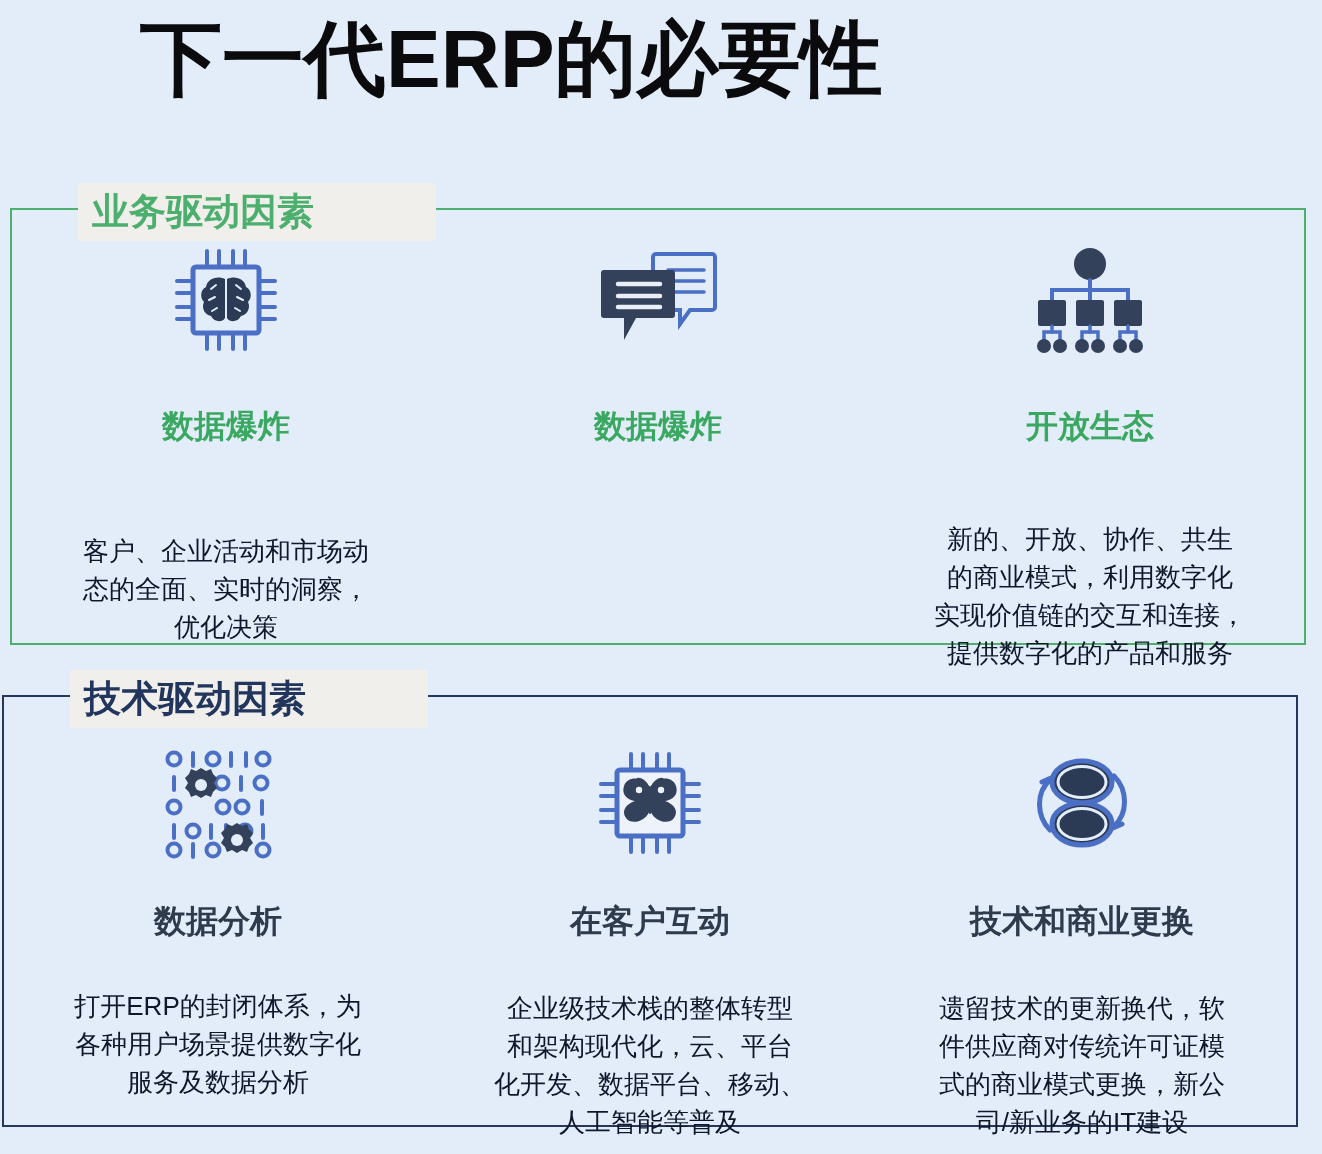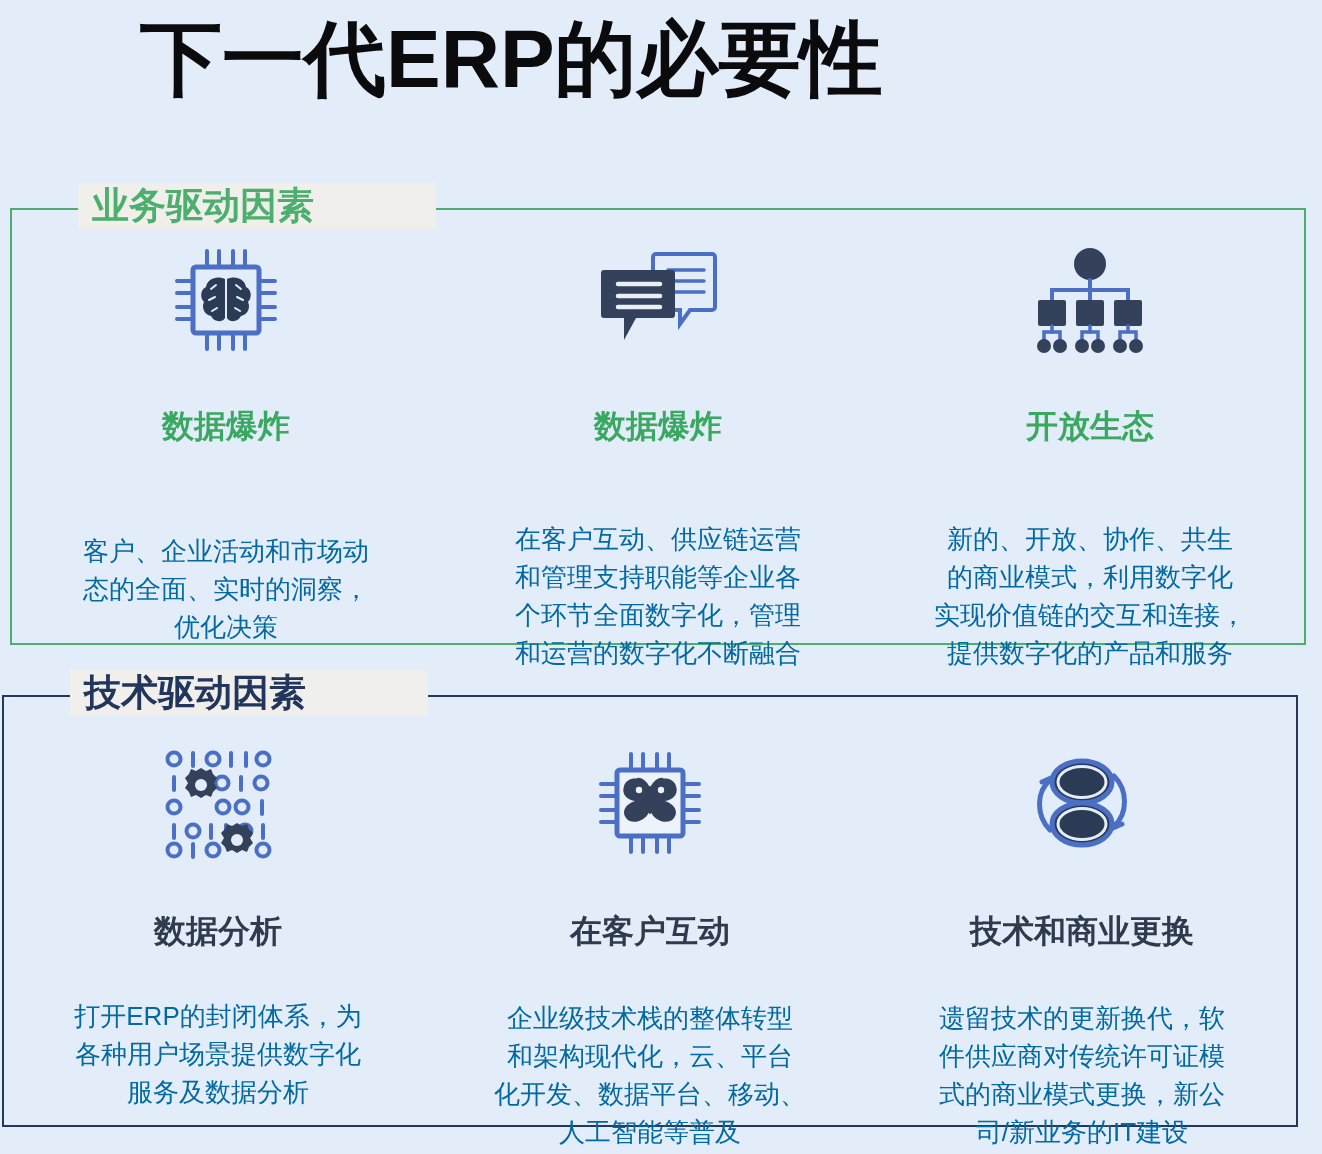--- a/index.html
+++ b/index.html
@@ -40,21 +40,21 @@
     box-sizing: border-box;
   }
   .section.tech .section-frame {
     border-color: #27375c;
   }
   
   .section-header {
     position: absolute;
     top: -25px;
     left: 68px;
-    height: 46px;
+    height: 58px;
     padding: 0 14px 0 14px;
     display: flex;
     align-items: center;
     background: #f0efeb;
     z-index: 3;
   }
   .section-header-text {
     font-size: 37px;
     line-height: 50px;
     font-weight: 700;
@@ -96,34 +96,34 @@
     font-size: 32px;
     line-height: 40px;
     font-weight: 700;
     color: #3aa860;
     text-align: center;
     white-space: nowrap;
   }
   .card-body {
     font-size: 26px;
     line-height: 38px;
-    color: #0369a1;
+    color: #0f172a;
     text-align: center;
     white-space: pre-line;
   }
 
   
   .section.biz .card-title { margin-top: 18px; }
   .section.biz .card-body  { margin-top: 66px; }
 
   
   .section.tech .card-title {
     color: #2f3a4c;
     font-weight: 700;
-    margin-top: 20px;
+    margin-top: 10px;
   }
   .section.tech .card-body { margin-top: 22px; }
 
   
   .section.biz  .card.c1 .card-body { margin-top: 58px; }
   .section.biz  .card.c2 .card-body { margin-top: 46px; }
   .section.biz  .card.c3 .card-body { margin-top: 46px; }
   .section.tech .card.c1 .card-body { margin-top: 18px; }
   .section.tech .card.c2 .card-body { margin-top: 20px; }
   .section.tech .card.c3 .card-body { margin-top: 20px; }
@@ -201,24 +201,20 @@
           <path d="M8 22 h68 a3 3 0 0 1 3 3 v42 a3 3 0 0 1 -3 3 h-36 l-12 22 v-22 h-20
                    a3 3 0 0 1 -3 -3 v-42 a3 3 0 0 1 3 -3 z" fill="#33415b"></path>
           <g stroke="#e9eef7" stroke-width="4.5" stroke-linecap="round">
             <line x1="22" y1="36" x2="64" y2="36"></line>
             <line x1="22" y1="48" x2="64" y2="48"></line>
             <line x1="22" y1="59" x2="64" y2="59"></line>
           </g>
         </svg>
       </div>
       <div class="card-title">数据爆炸</div>
-      <div class="card-body">在客户互动、供应链运营
-和管理支持职能等企业各
-个环节全面数字化，管理
-和运营的数字化不断融合</div>
     </div>
 
     <div class="card c3">
       <div class="card-icon">
         <svg width="120" height="108" viewBox="0 0 120 108" aria-hidden="true">
           <circle cx="60" cy="18" r="16" fill="#33415b"></circle>
           <g stroke="#4a6fc4" stroke-width="4" fill="none" stroke-linecap="round">
             <line x1="60" y1="34" x2="60" y2="44"></line>
             <path d="M22 54 v-10 h76 v10"></path>
             <line x1="60" y1="44" x2="60" y2="54"></line>

